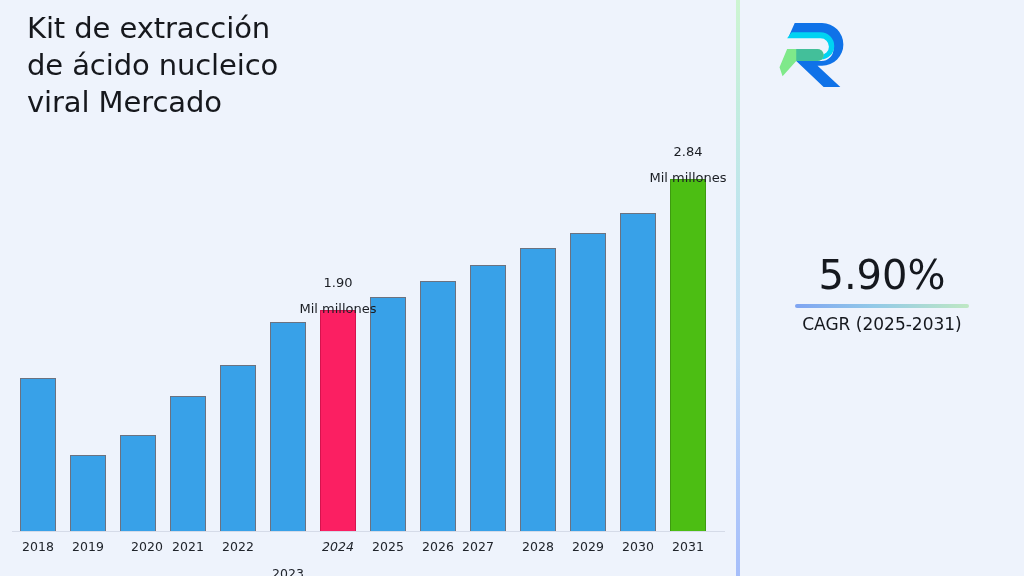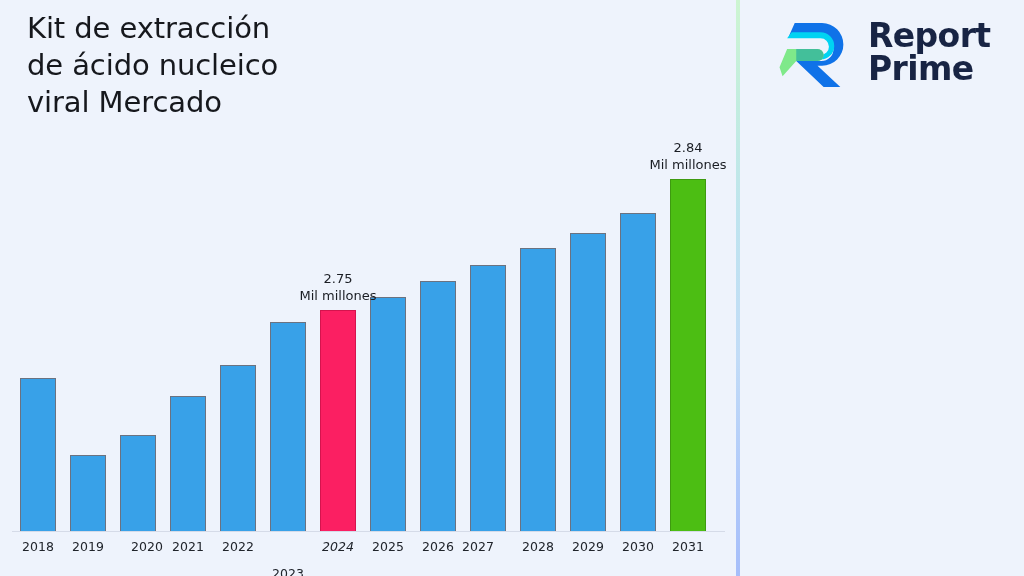--- a/index.html
+++ b/index.html
@@ -63,21 +63,21 @@
     text-align:center;
     font-size:12.5px;
     color:#20242b;
   }
 
   .bar-callout {
     position:absolute;
     width:160px;
     text-align:center;
     font-size:13px;
-    line-height:17px;
+    line-height:26px;
     color:#1a1d23;
     white-space:pre-line;
   }
 
   
   #right-panel {
     position:absolute;
     left:740px; top:0;
     width:284px; height:576px;
   }
@@ -143,21 +143,21 @@
     <div class="bar blue" style="left:270px; height:209px;"></div>
     <div class="bar pink" style="left:320px; height:221px;"></div>
     <div class="bar blue" style="left:370px; height:234px;"></div>
     <div class="bar blue" style="left:420px; height:250px;"></div>
     <div class="bar blue" style="left:470px; height:266px;"></div>
     <div class="bar blue" style="left:520px; height:283px;"></div>
     <div class="bar blue" style="left:570px; height:298px;"></div>
     <div class="bar blue" style="left:620px; height:318px;"></div>
     <div class="bar green" style="left:670px; height:352px;"></div>
 
-    <div class="bar-callout" style="left:258px; top:270px;">2.75
+    <div class="bar-callout" style="left:258px; top:270px;">1.90
 Mil millones</div>
     <div class="bar-callout" style="left:608px; top:139px;">2.84
 Mil millones</div>
 
     <div class="tick-label" style="left:13px;">2018</div>
     <div class="tick-label" style="left:63px;text-align:center;">2019</div>
     <div class="tick-label" style="left:122px;">2020</div>
     <div class="tick-label" style="left:163px;">2021</div>
     <div class="tick-label" style="left:213px;">2022</div>
     <div class="tick-label" style="left:263px;margin-top:27px;">2023</div>
@@ -181,19 +181,22 @@
 
           <path d="M22 12 H58 A28 28 0 0 1 58 68 H52 L82 96 H60 L24 62 H57 A16 16 0 0 0 57 30 H14 Z" fill="#0f72e8"></path>
 
           <path d="M18 24 H56 A18 18 0 0 1 56 60 H30 L24 54 H56 A11 11 0 0 0 56 32 H12 Z" fill="#00d3f2"></path>
 
           <path d="M12 46 H52 A8 8 0 0 1 52 62 H24 L6 82 L2 70 Z" fill="#7fe98a"></path>
 
           <path d="M24 46 H52 A8 8 0 0 1 52 62 H24 Z" fill="#43bf9a"></path>
         </svg>
       </span>
-      <span id="logo-wordmark">Report
-Prime</span>
     </div>
 
+    <div id="cagr-block">
+      <div id="cagr-value">5.90%</div>
+      <div id="cagr-rule"></div>
+      <div id="cagr-caption">CAGR (2025-2031)</div>
+    </div>
 
   </div>
 </div>
 
 </body></html>

